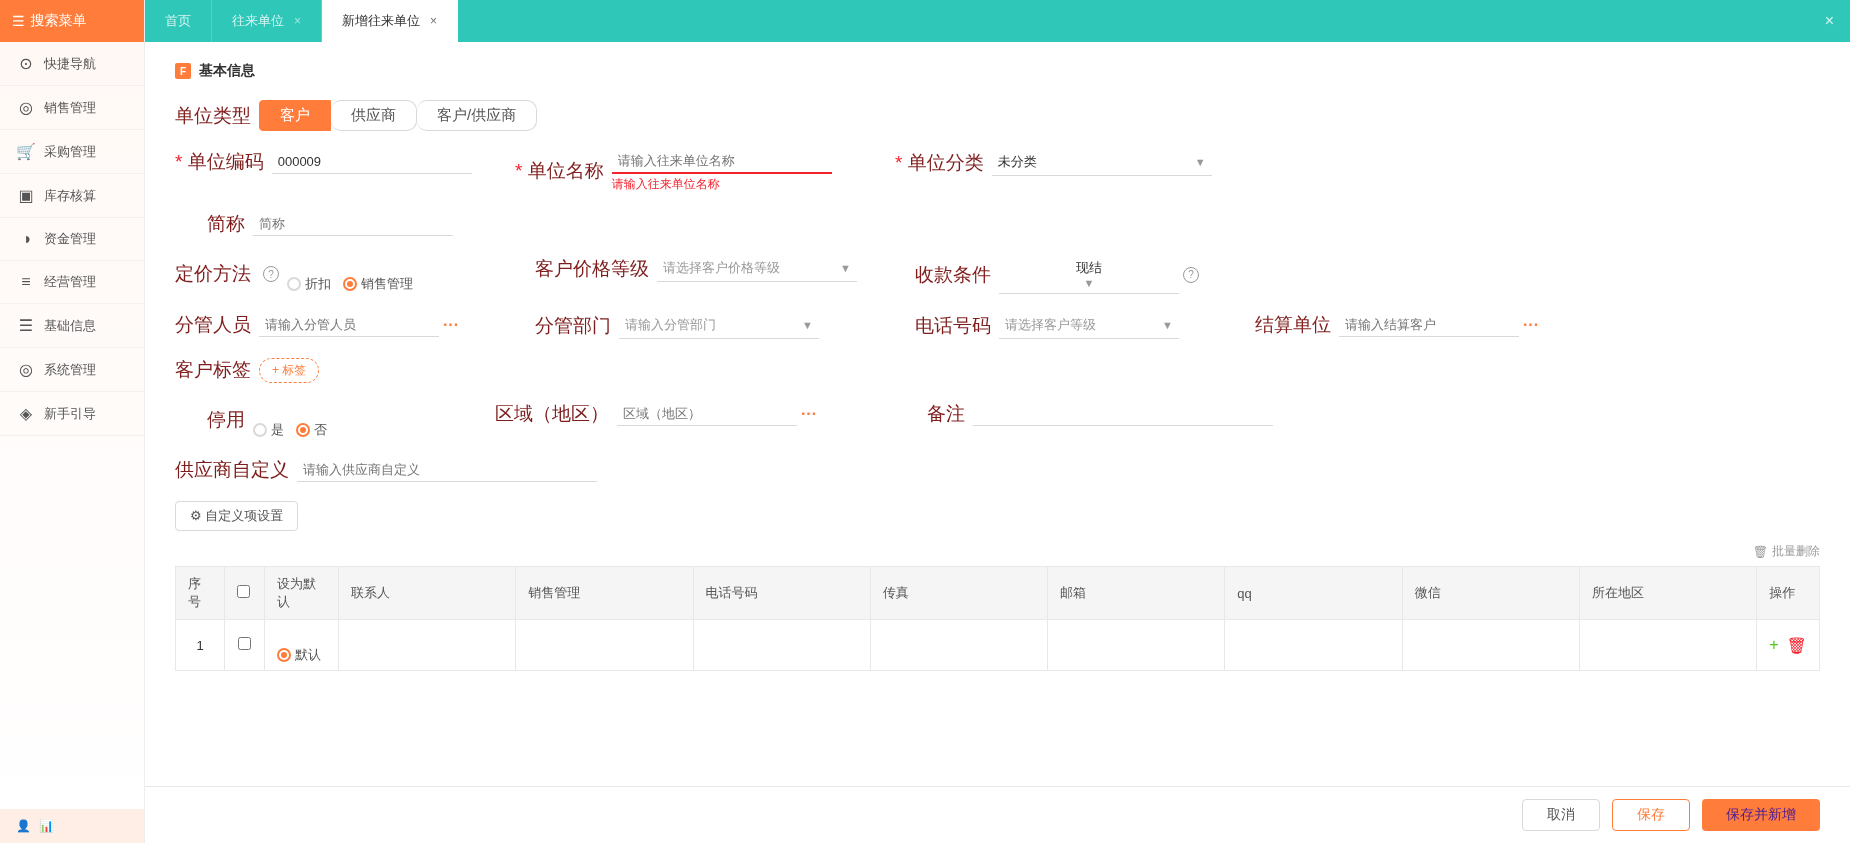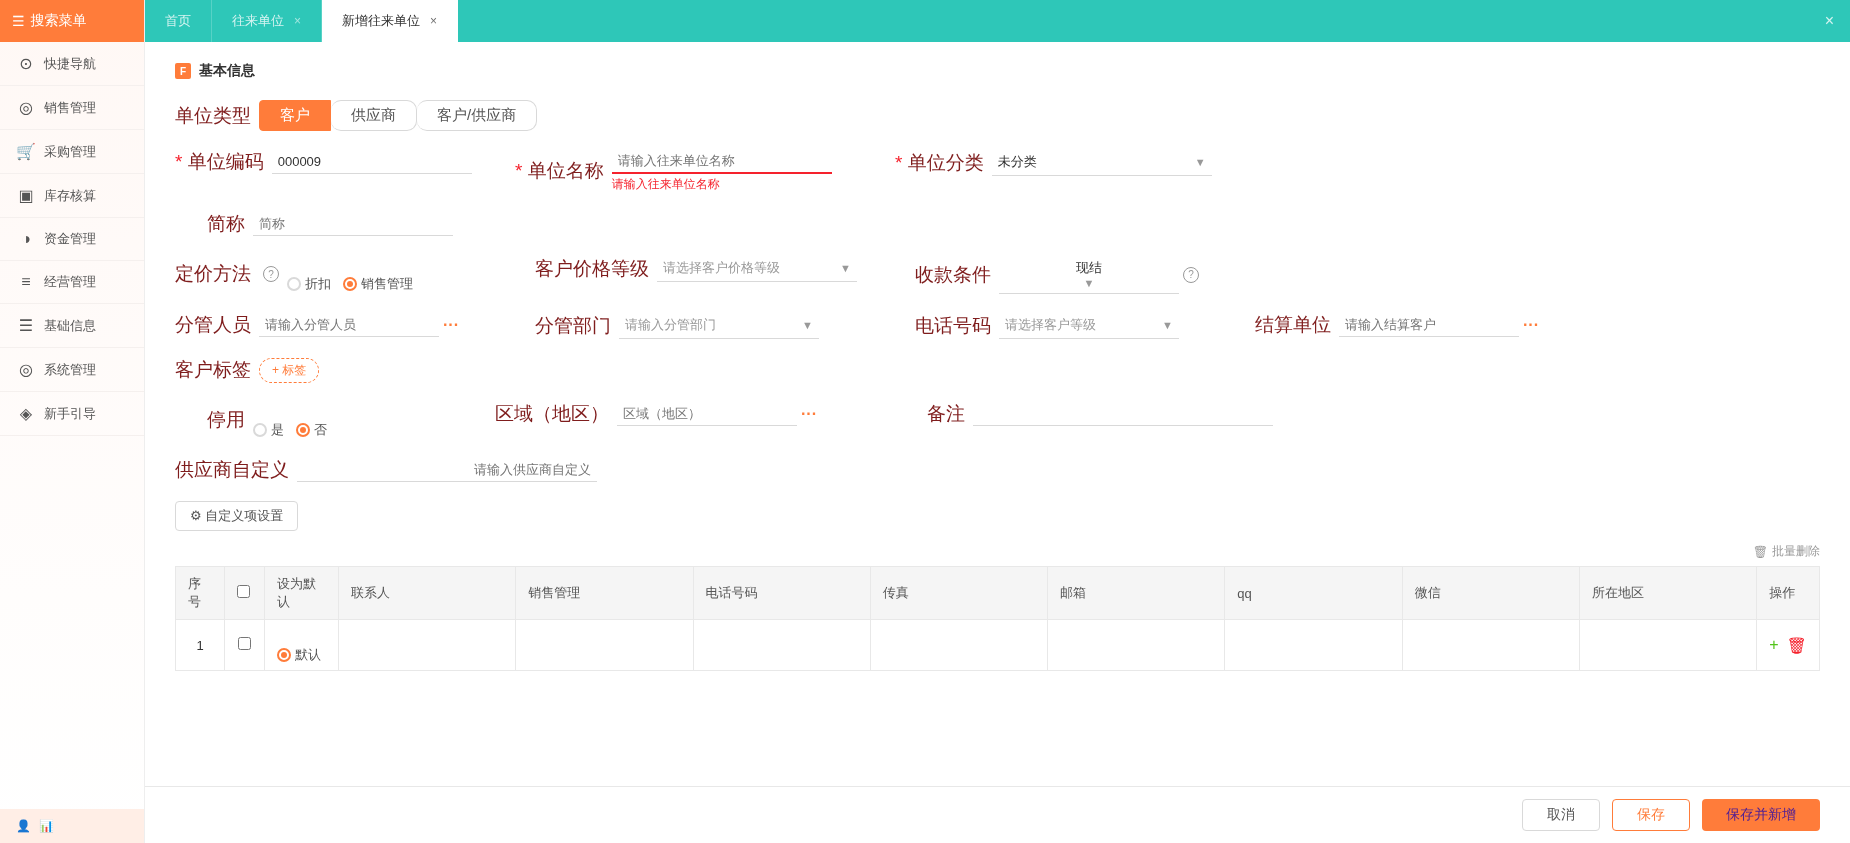--- a/index.html
+++ b/index.html
@@ -575,21 +575,21 @@
 
       <div class="form-field">
         <span class="form-label">备注</span>
         <input class="form-input" type="text" style="width: 300px;">
       </div>
     </div>
 
     <div class="form-row">
       <div class="form-field">
         <span class="form-label">供应商自定义</span>
-        <input class="form-input" type="text" style="width: 300px; text-align: right;" placeholder="请输入供应商自定义">
+        <input class="form-input" type="text" style="width: 300px;" placeholder="请输入供应商自定义">
       </div>
     </div>
 
     <button class="custom-settings-btn">⚙ 自定义项设置</button>
 
     <div class="table-actions">
       <div class="batch-delete">
         <span>🗑</span>
         <span>批量删除</span>
       </div>

